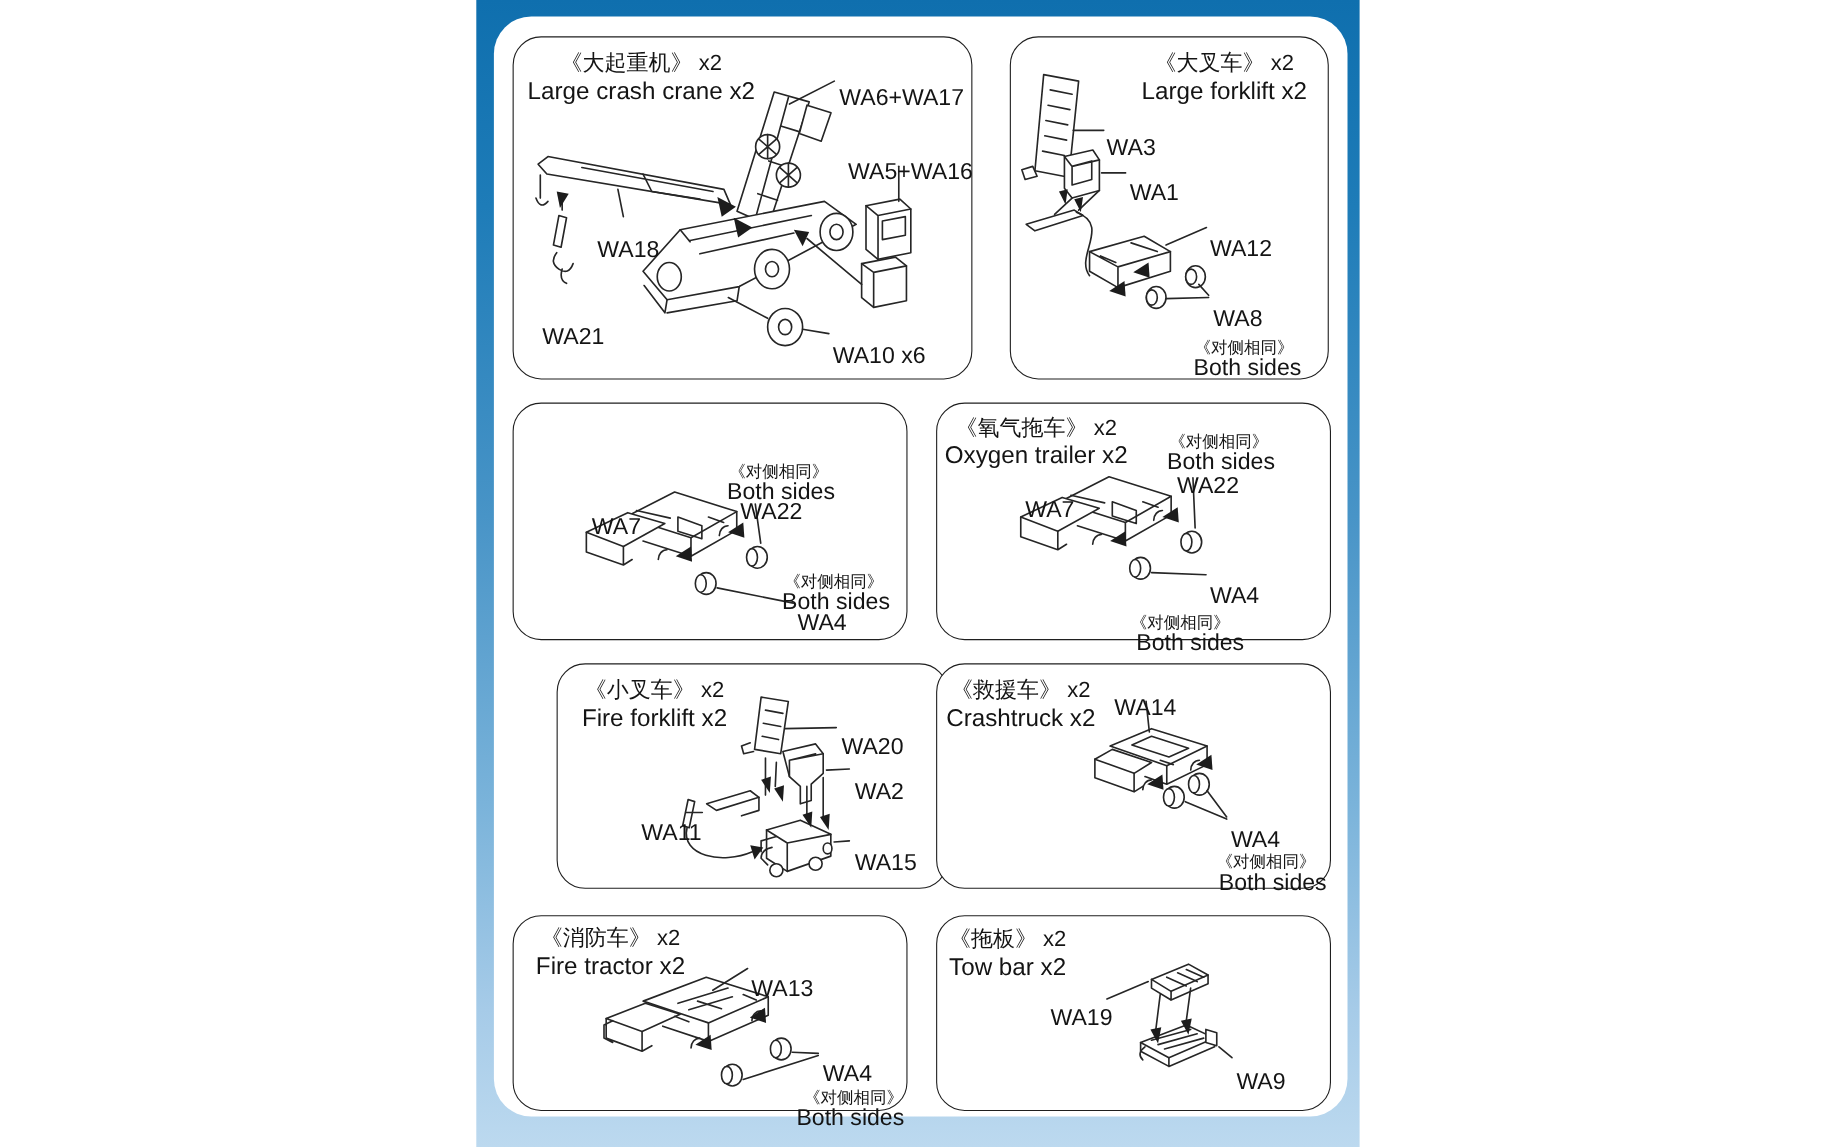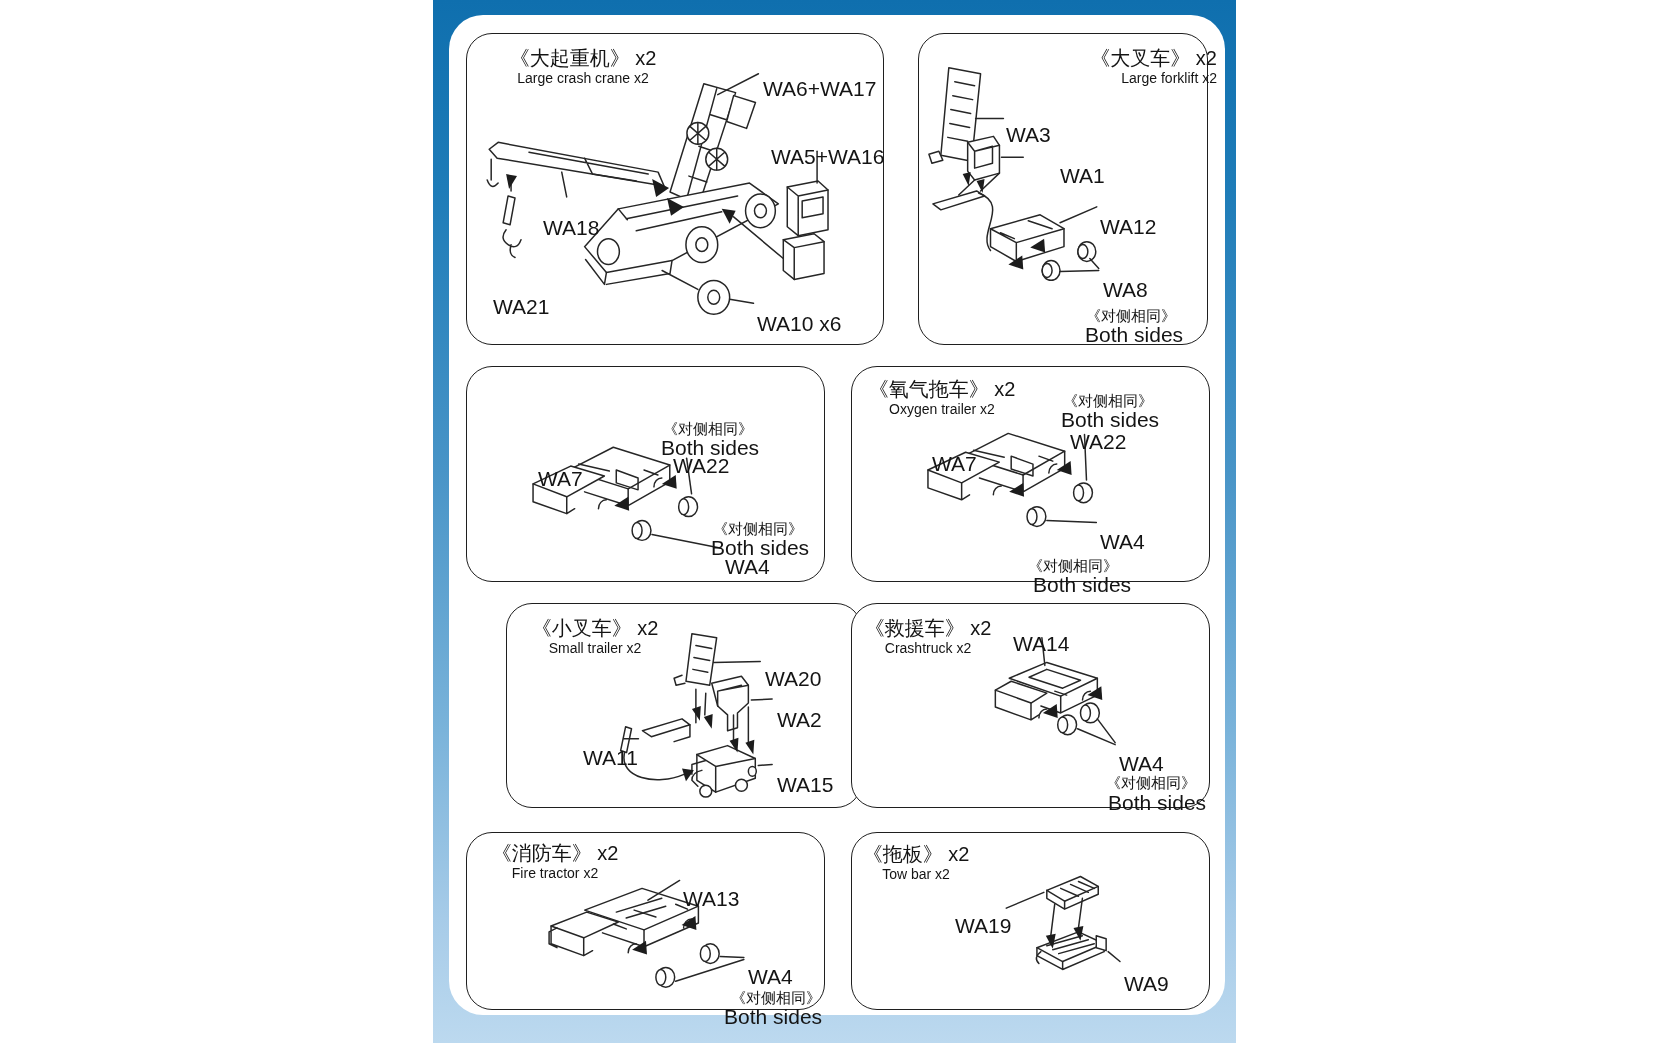--- a/index.html
+++ b/index.html
@@ -21,23 +21,23 @@
   .p5{left:466px;top:603px;width:356px;height:205px;margin-left:40px;}
   .p6{left:851px;top:603px;width:359px;height:205px;}
   .p7{left:466px;top:832px;width:359px;height:178px;}
   .p8{left:851px;top:832px;width:359px;height:178px;}
 
   .illu{position:absolute;left:0;top:0;width:100%;height:100%;}
   .labels{position:absolute;left:0;top:16px;width:100%;height:100%;}
 
   .title{position:absolute;text-align:center;line-height:1.2;}
   .title .zh{font-size:20px;display:block;white-space:nowrap;}
-  .title .en{font-size:14px;display:block;white-space:nowrap;}
+  .title .en{font-size:22px;display:block;white-space:nowrap;}
   .t1{left:10px;top:12px;width:212px;}
-  .t2{left:136px;top:12px;width:162px;text-align:right;}
+  .t2{left:113px;top:12px;width:162px;}
   .t3{left:12px;top:10px;width:152px;}
   .t4{left:6px;top:10px;width:168px;}
   .t5{left:12px;top:12px;width:152px;}
   .t6{left:4px;top:12px;width:144px;}
   .t7{left:12px;top:8px;width:152px;}
   .t8{left:8px;top:9px;width:112px;}
 
   .lbl{position:absolute;white-space:nowrap;}
   .part{font-size:21px;}
   .note-zh{font-size:15px;}
@@ -144,21 +144,21 @@
     <path class="ar" d="M58 148 l8 -2 l-2 14 Z"></path>
     <path class="ar" d="M90 232 l14 -9 l1 14 Z"></path>
     <path class="ar" d="M112 215 l14 -9 l1 14 Z"></path>
   </svg>
   <div class="title t2">
     <span class="zh">《大叉车》 x2</span>
     <span class="en">Large forklift x2</span>
   </div>
   <div class="labels">
       <span class="lbl part" style="left: 87px; top: 73px;">WA3</span>
-      <span class="lbl part" style="left: 108px; top: 114px; margin-left: 33px;">WA1</span>
+      <span class="lbl part" style="left: 108px; top: 114px;">WA1</span>
       <span class="lbl part" style="left: 181px; top: 165px;">WA12</span>
       <span class="lbl part" style="left: 184px; top: 228px;">WA8</span>
       <span class="lbl note-zh" style="left: 167px; top: 257px;">《对侧相同》</span>
       <span class="lbl note-en" style="left: 166px; top: 273px;">Both sides</span>
     </div>
 </div>
 
 <div class="panel p3">
   <svg class="illu" viewBox="0 0 359 216">
 
@@ -253,21 +253,21 @@
     <path class="ln" d="M190 86 L190 120 M200 90 L199 112 M228 112 L228 138 M243 104 L243 140"></path>
 
     <path class="ar" d="M186 106 l9 -3 l-1 15 Z"></path>
     <path class="ar" d="M198 114 l9 -3 l-1 15 Z"></path>
     <path class="ar" d="M224 138 l9 -3 l-1 15 Z"></path>
     <path class="ar" d="M240 140 l9 -3 l-1 15 Z"></path>
     <path class="ar" d="M176 166 l12 2 l-8 11 Z"></path>
   </svg>
   <div class="title t5">
     <span class="zh">《小叉车》 x2</span>
-    <span class="en">Small trailer x2</span>
+    <span class="en">Fire forklift x2</span>
   </div>
   <div class="labels">
       <span class="lbl part" style="left: 258px; top: 47px;">WA20</span>
       <span class="lbl part" style="left: 270px; top: 88px;">WA2</span>
       <span class="lbl part" style="left: 76px; top: 126px;">WA11</span>
       <span class="lbl part" style="left: 270px; top: 153px;">WA15</span>
     </div>
 </div>
 
 <div class="panel p6">

